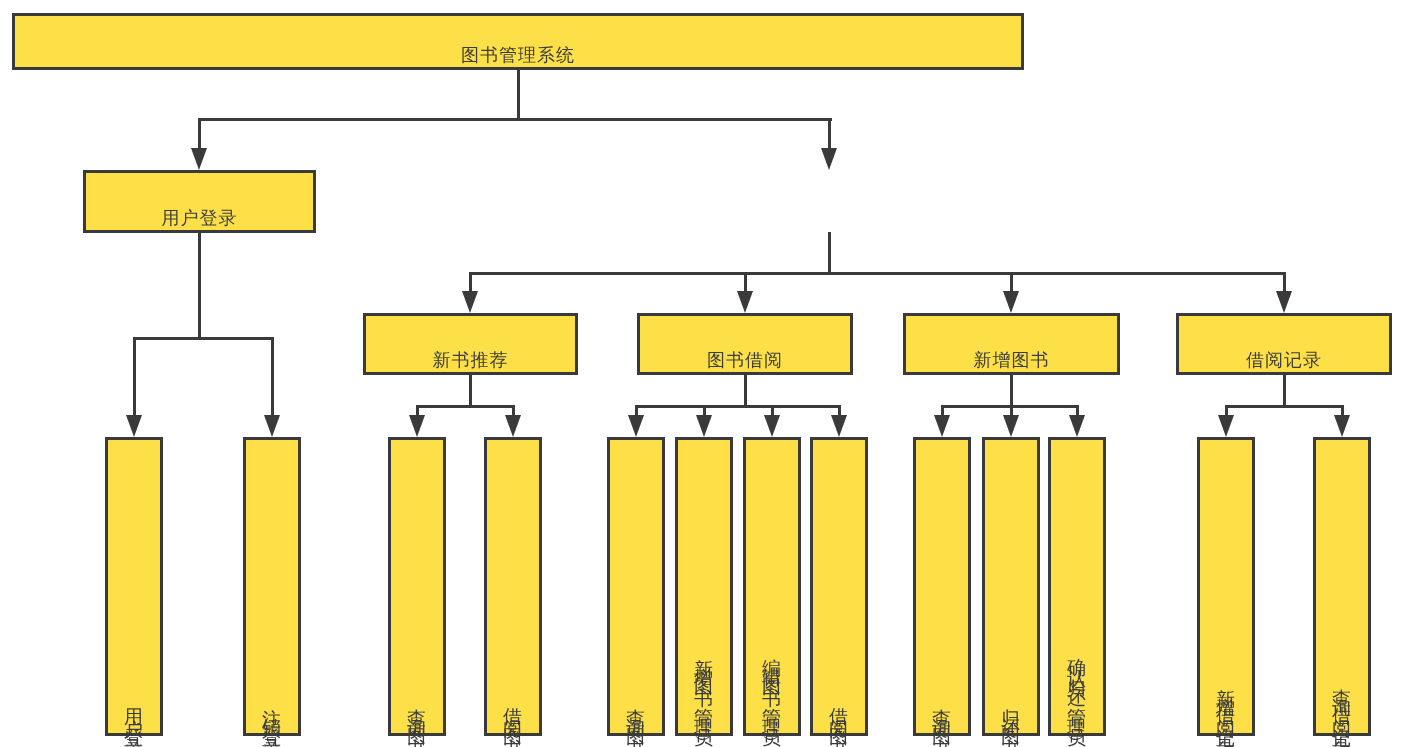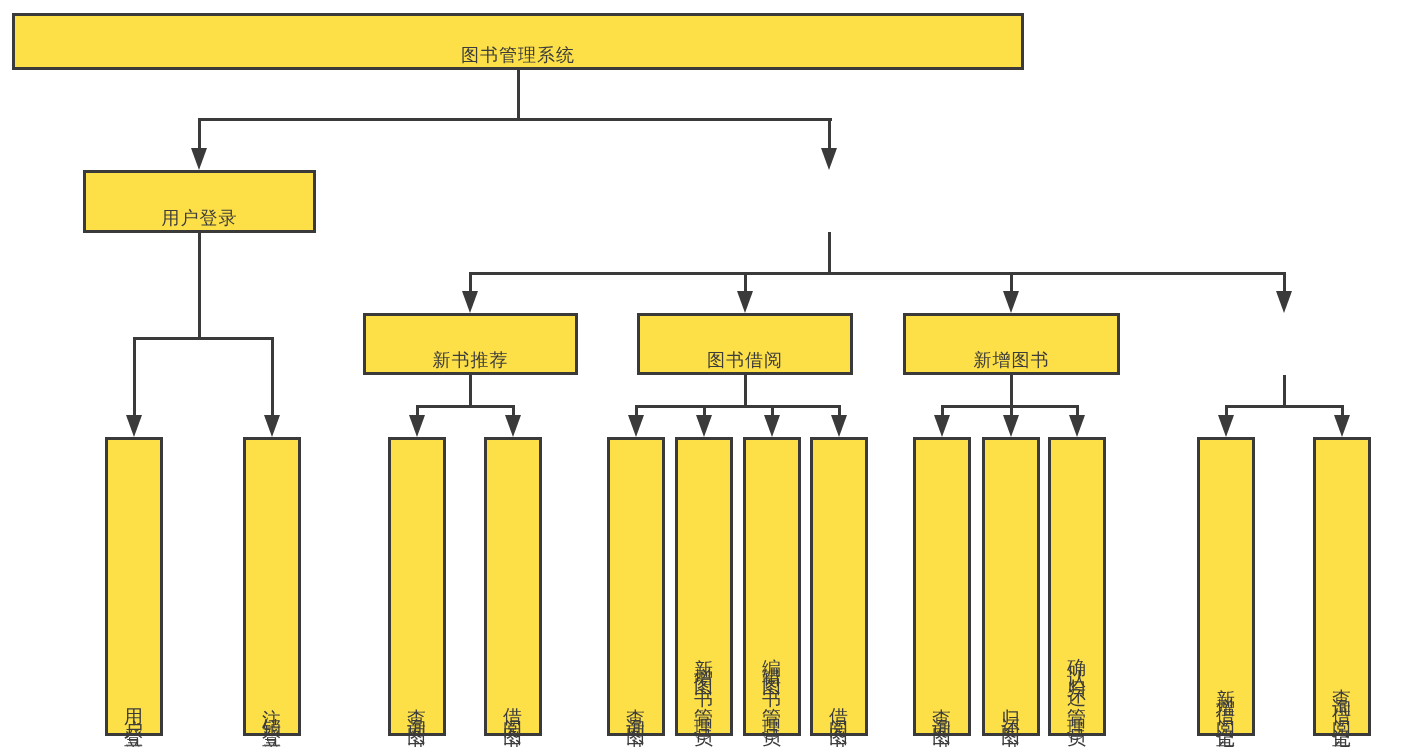--- a/index.html
+++ b/index.html
@@ -102,20 +102,23 @@
 
   <div class="box" style="left:637px;top:313px;width:216px;height:62px;">
     <span class="hlabel">图书借阅</span>
   </div>
   <div class="box" style="left:363px;top:313px;width:215px;height:62px;">
     <span class="hlabel">新书推荐</span>
   </div>
   <div class="box" style="left:903px;top:313px;width:217px;height:62px;">
     <span class="hlabel">新增图书</span>
   </div>
+  <div class="box" style="left:1176px;top:313px;width:216px;height:62px;">
+    <span class="hlabel">借阅记录</span>
+  </div>
 
   <div class="vline" style="left:469px;top:375px;height:32px;"></div>
   <div class="hline" style="left:416px;top:405px;width:99px;"></div>
   <div class="vline" style="left:416px;top:405px;height:16px;"></div>
   <div class="arrow" style="left:409px;top:415px;"></div>
   <div class="vline" style="left:512px;top:405px;height:16px;"></div>
   <div class="arrow" style="left:505px;top:415px;"></div>
 
   <div class="vline" style="left:744px;top:375px;height:32px;"></div>
   <div class="hline" style="left:635px;top:405px;width:206px;"></div>

